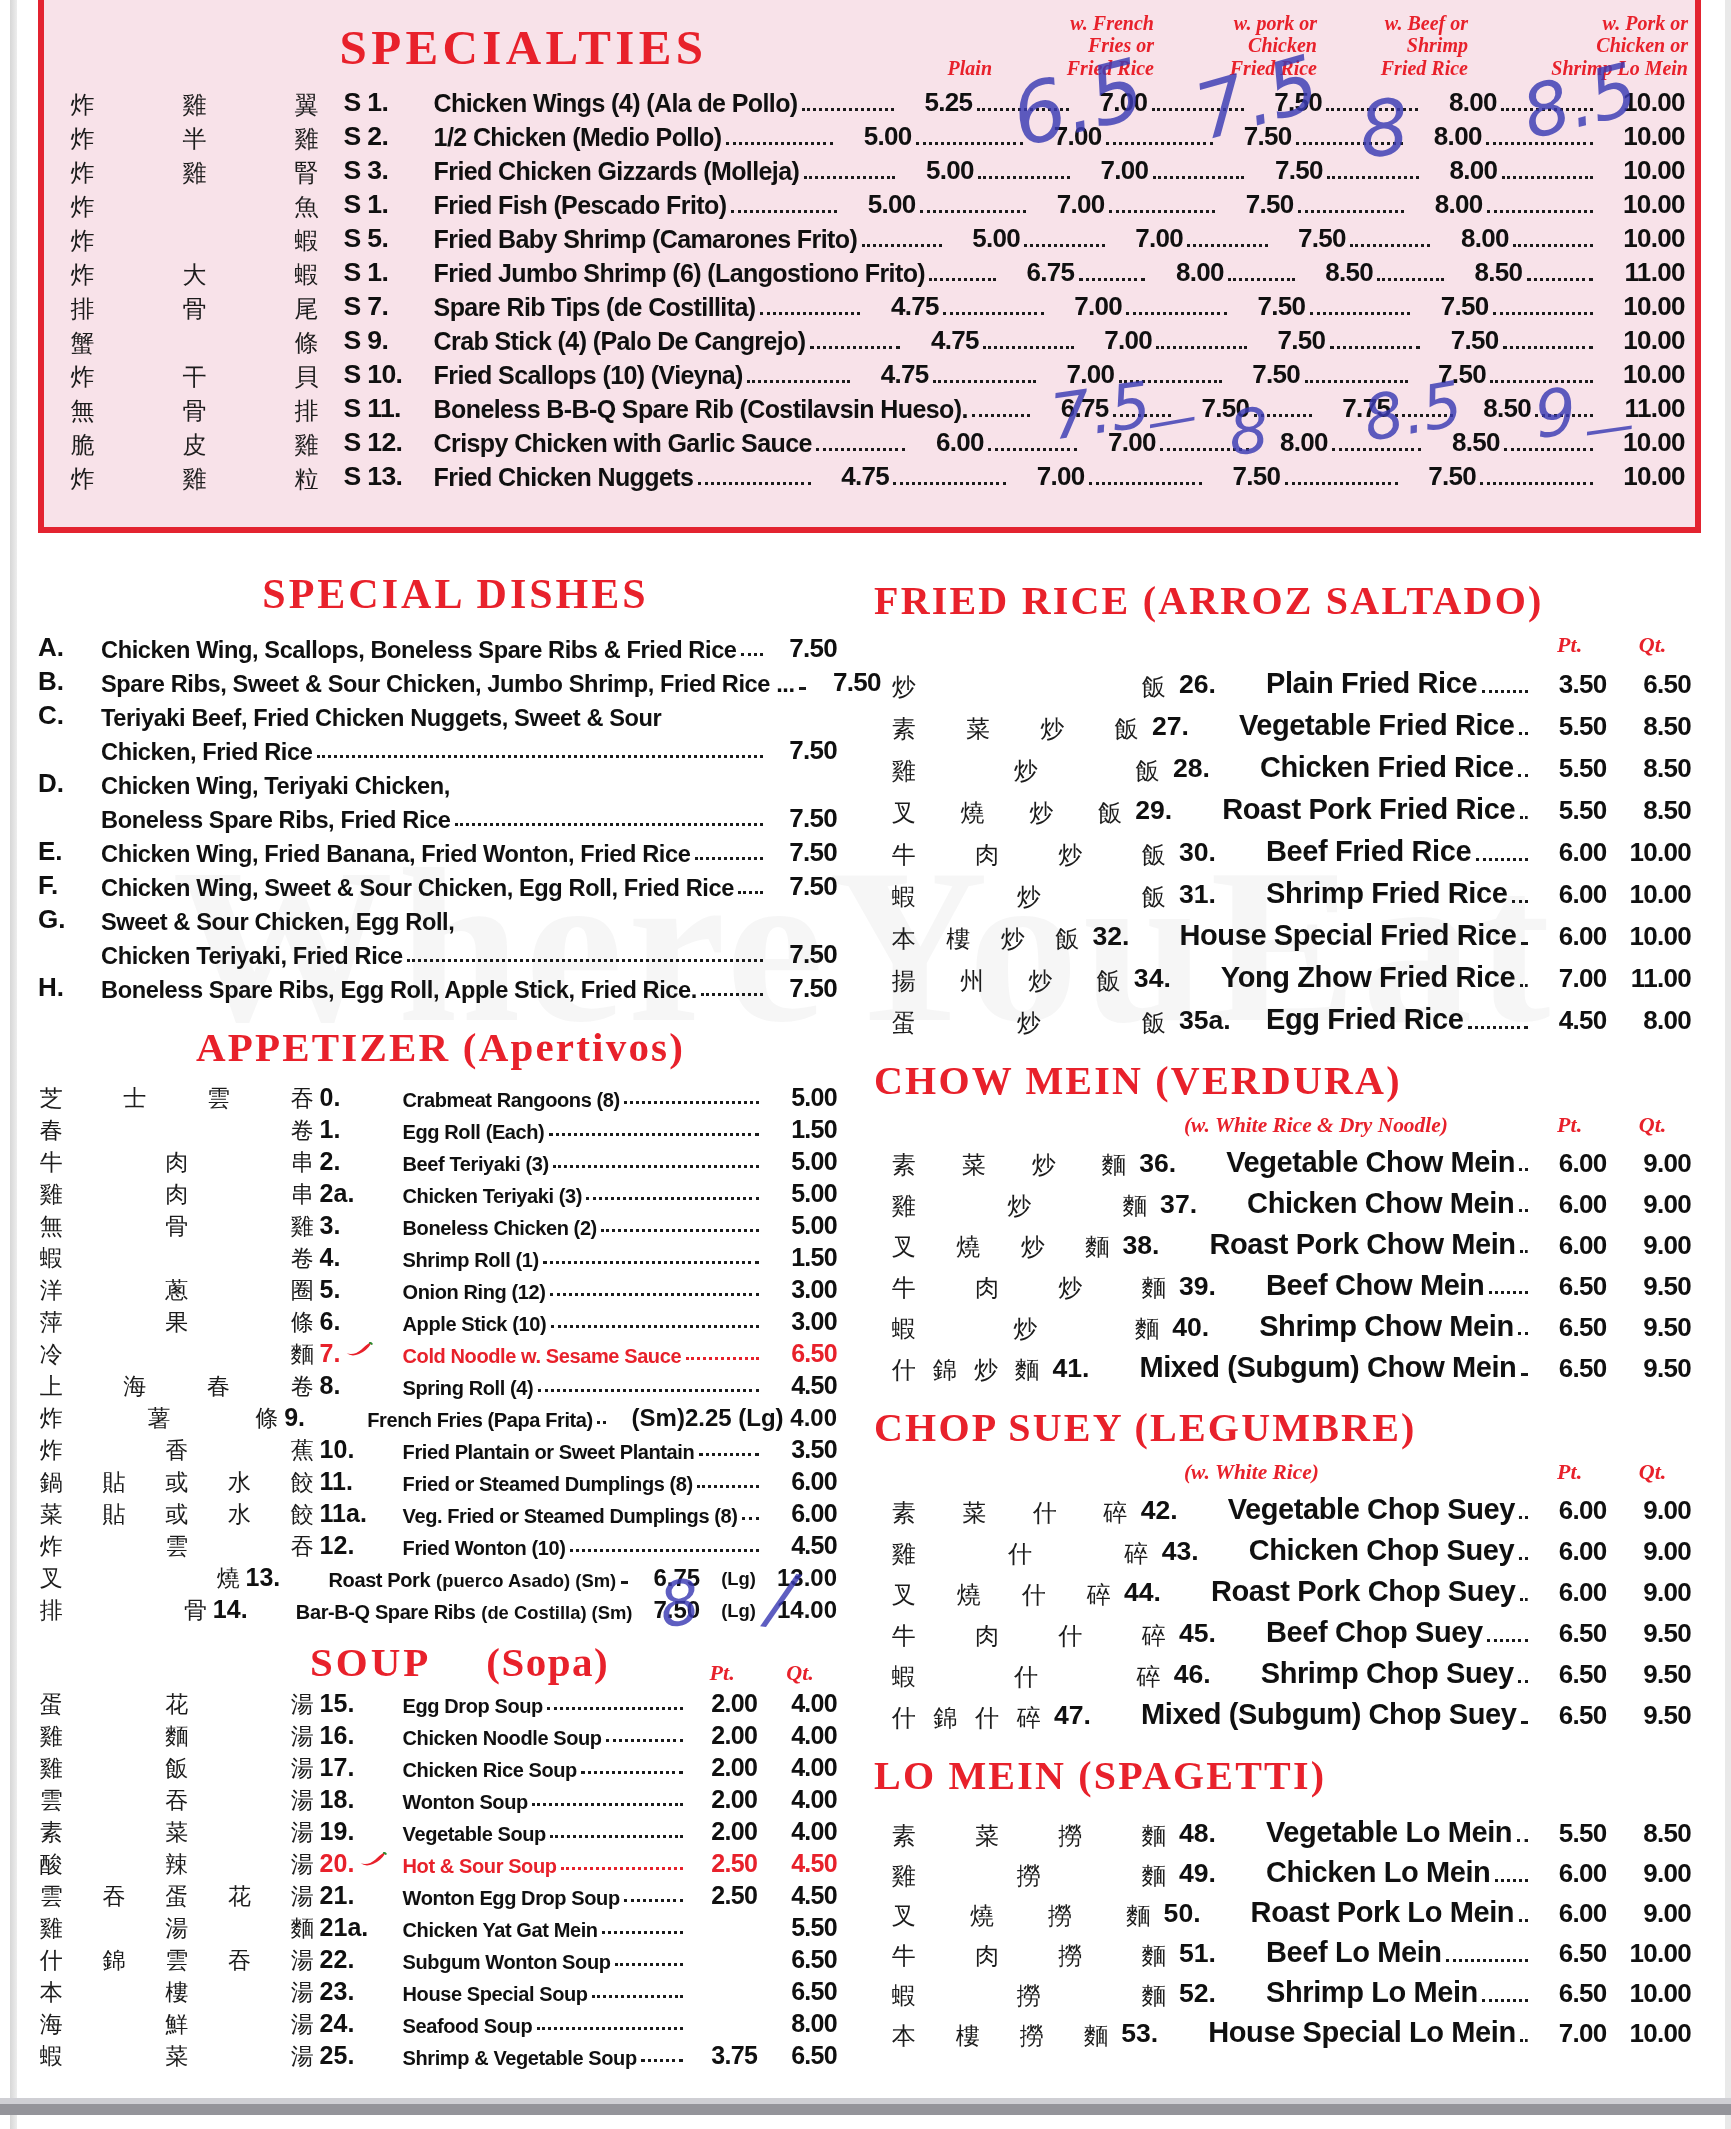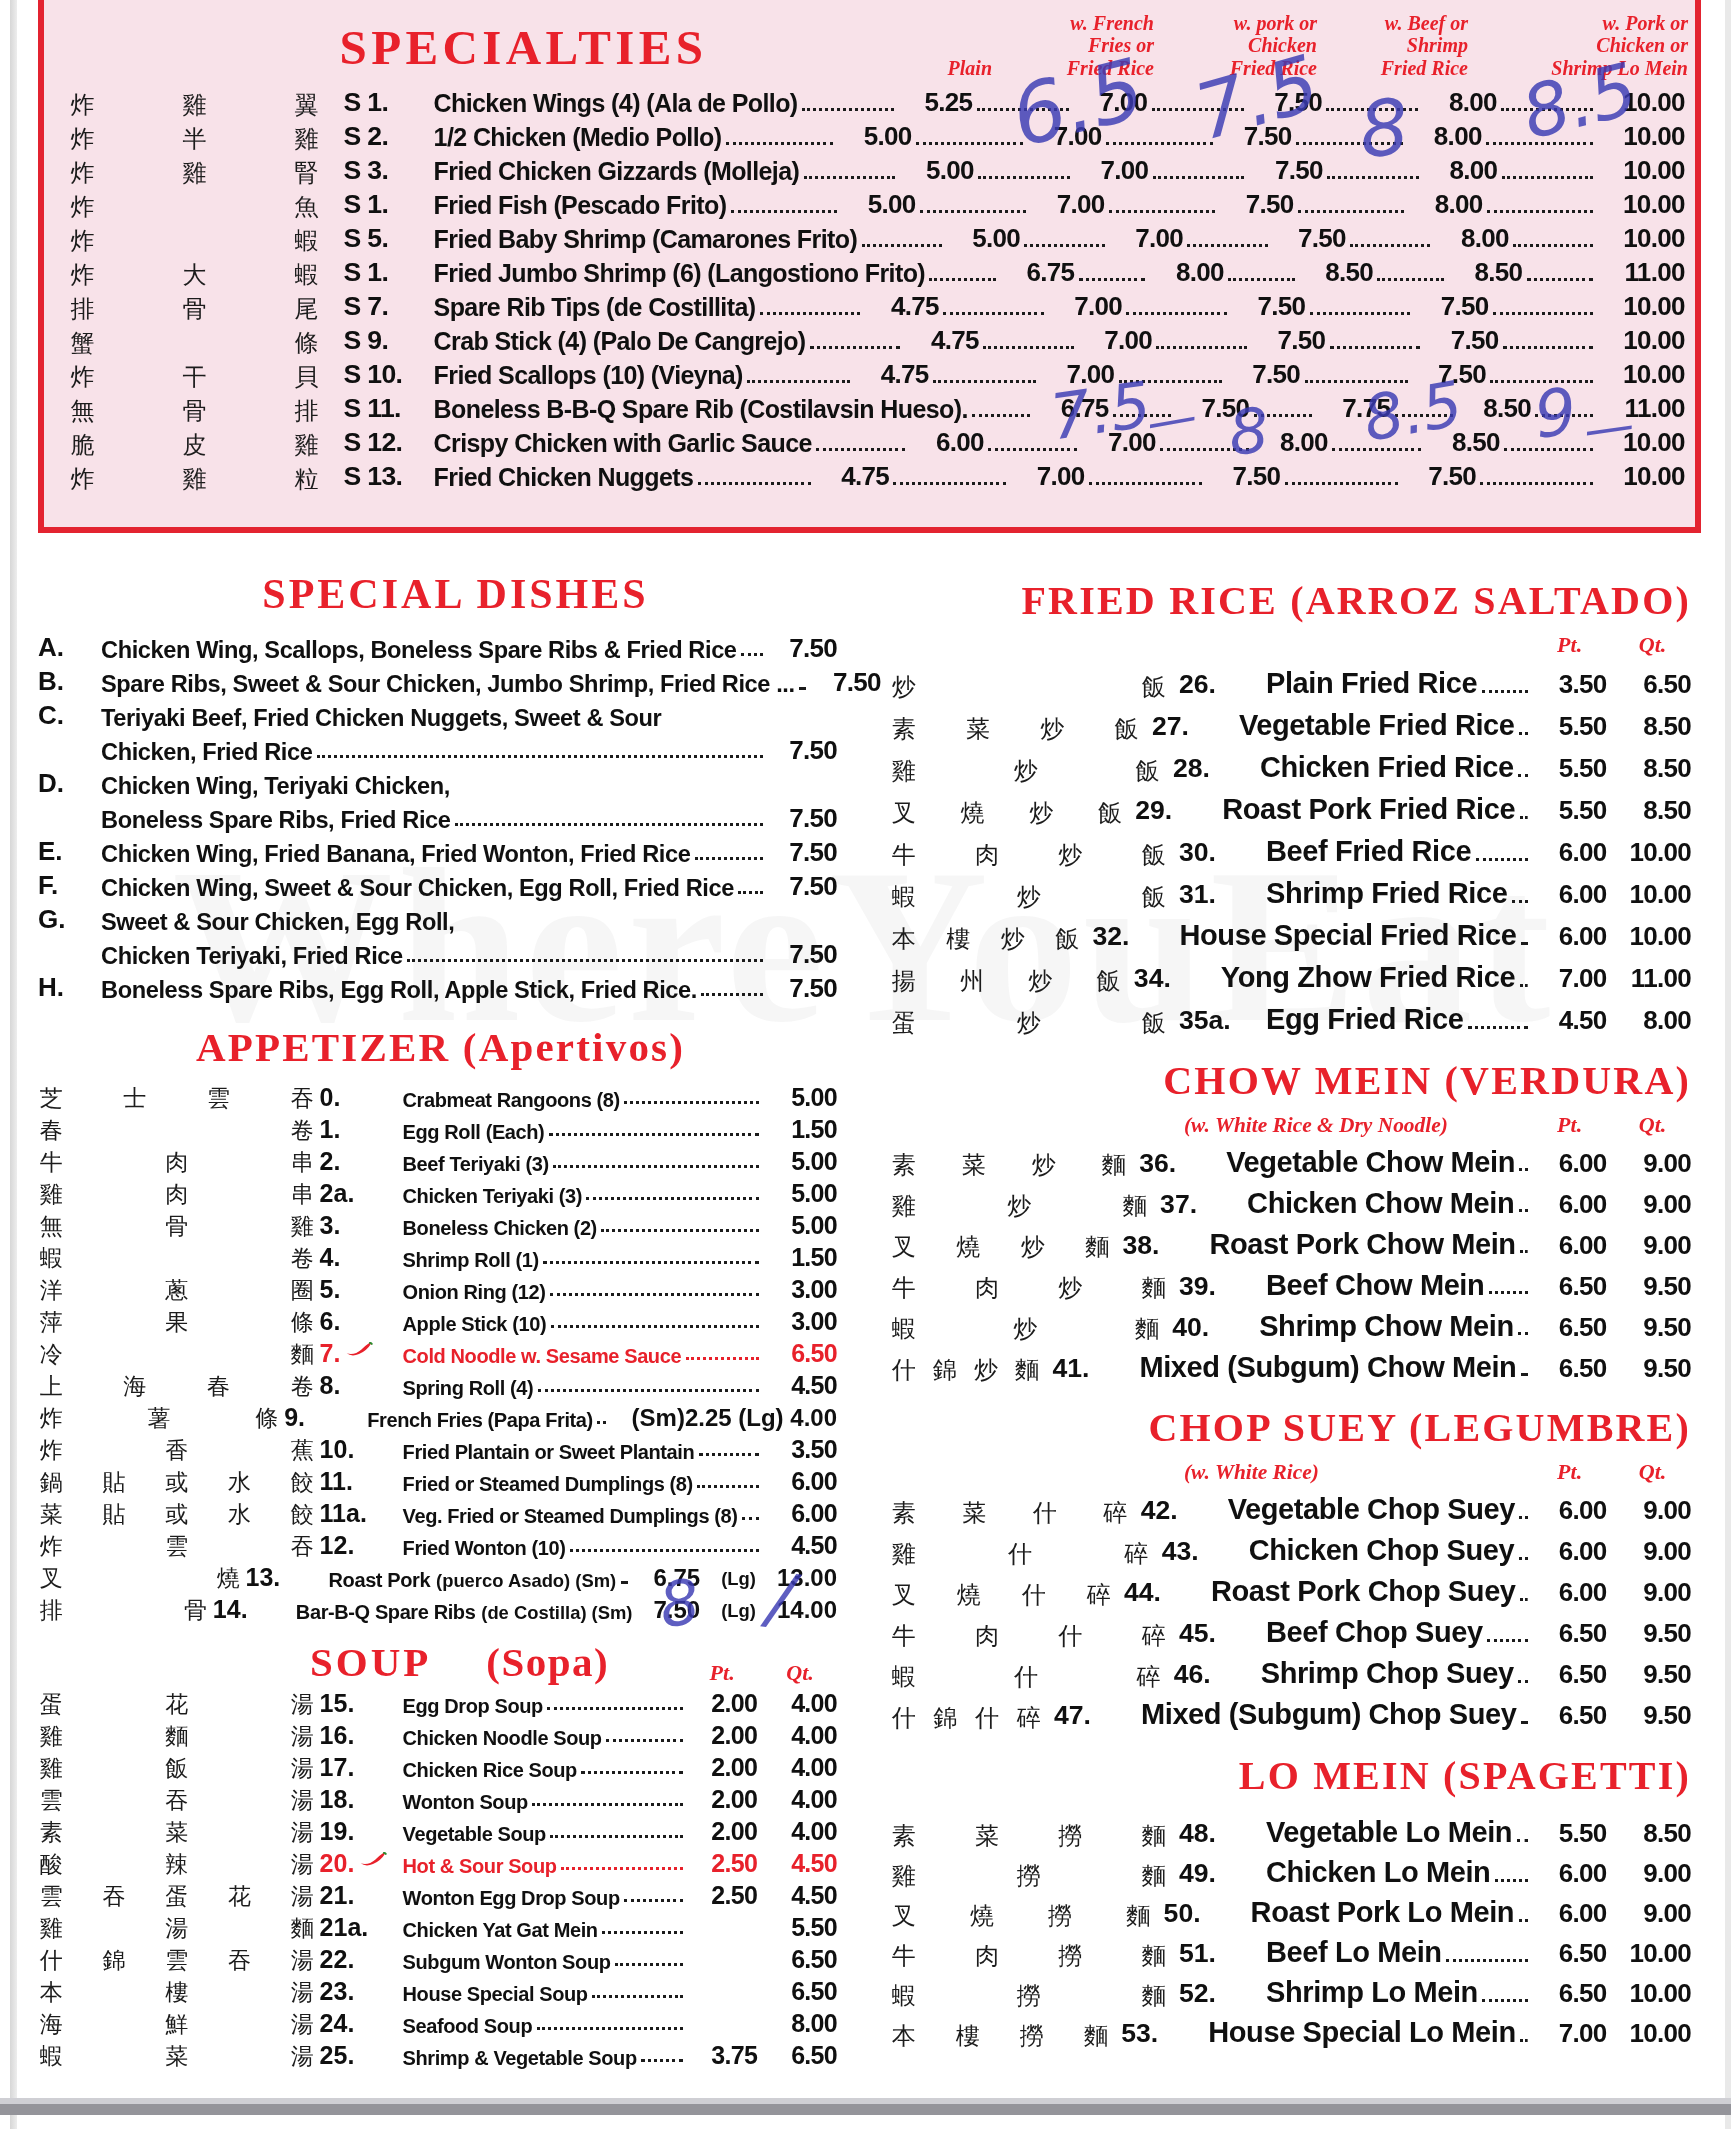--- a/index.html
+++ b/index.html
@@ -63,21 +63,21 @@
   .pq{font-family:"Liberation Serif",serif;font-style:italic;font-weight:700;font-size:22px;color:#e8212b;}
   .ptcol{flex:0 0 70px;text-align:center;}
   .qtcol{flex:0 0 74px;text-align:center;margin-left:5.9px;}
   .sprow{display:flex;align-items:flex-end;height:32px;}
   .sprow .cn{width:274px;margin-left:17.7px;}
   .sprow .cnch{font-size:23px;}
   .spt{flex:0 0 70px;font-size:25px;}
   .sqt{flex:0 0 74px;margin-left:5.9px;font-size:25px;}
   
   .right-col{position:absolute;left:874px;top:577px;width:817px;}
-  .t52{font-size:40px;letter-spacing:2.2px;text-align:right;}
+  .t52{font-size:40px;letter-spacing:2.2px;text-align:left;}
   .mt1{margin-top:20.7px;}
   .pq-row{display:flex;align-items:flex-end;height:34px;}
   .pt2{flex:0 0 74px;text-align:center;}
   .qt2{flex:0 0 77px;text-align:center;margin-left:7.4px;}
   .sub{font-family:"Liberation Serif",serif;font-style:italic;font-weight:700;font-size:21.4px;
        color:#e8212b;margin-left:310px;white-space:nowrap;}
   .rrow{display:flex;align-items:flex-end;}
   .rh57{height:42px;} .rh56{height:41px;} .rh54{height:40px;}
   .rrow .cn{width:274px;margin-left:17.7px;}
   .rrow .cnch{font-size:24px;}

